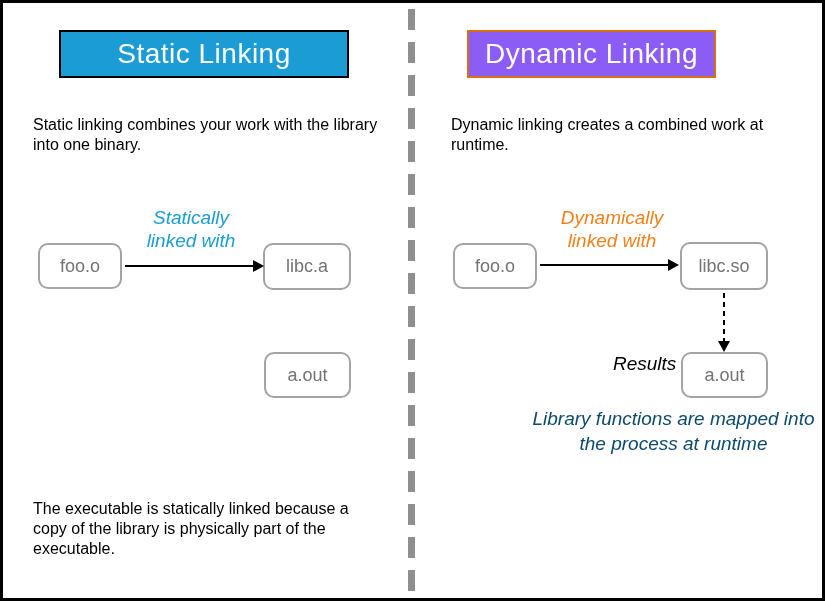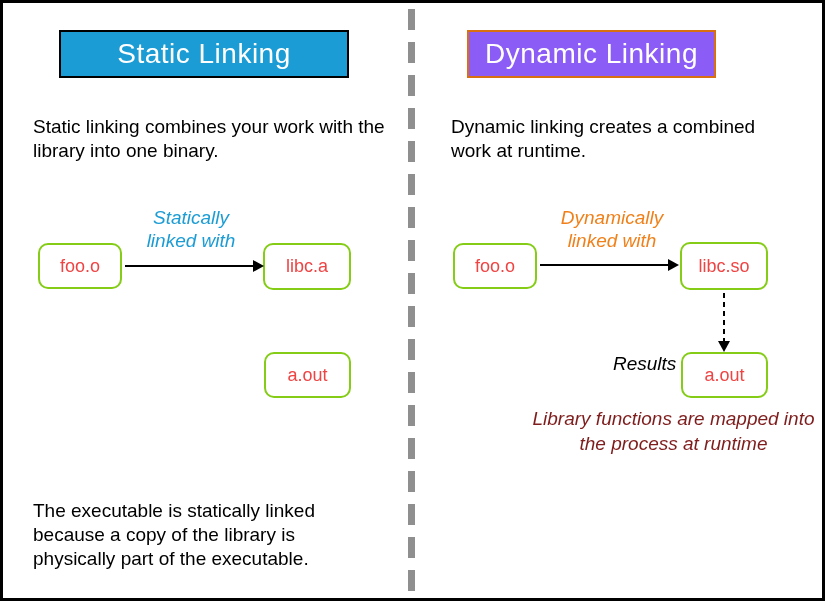--- a/index.html
+++ b/index.html
@@ -30,34 +30,34 @@
     align-items: center;
     justify-content: center;
     color: #ffffff;
     font-size: 28px;
     letter-spacing: 0.5px;
   }
   .header.static  { left: 56px;  width: 290px; background: #1b9cd4; border: 2px solid #000000; }
   .header.dynamic { left: 464px; width: 249px; background: #8b5cf6; border: 2px solid #d86f10; }
   .para {
     position: absolute;
-    font-size: 19px;
+    font-size: 16px;
     line-height: 1.25;
     color: #000000;
   }
   .node {
     position: absolute;
     display: flex;
     align-items: center;
     justify-content: center;
     background: #ffffff;
-    border: 2px solid #84cc16;
+    border: 2px solid #a3a3a3;
     border-radius: 10px;
     font-size: 18px;
-    color: #ef4444;
+    color: #737373;
   }
   .arrow-label {
     position: absolute;
     font-style: italic;
     font-size: 19px;
     line-height: 1.2;
     text-align: center;
   }
   .arrow-label.static  { color: #1b9cd4; }
   .arrow-label.dynamic { color: #f08019; }
@@ -67,21 +67,21 @@
     font-size: 19px;
     color: #000000;
     margin-top: 44px;
   }
   .note {
     position: absolute;
     font-style: italic;
     font-size: 19px;
     line-height: 1.3;
     text-align: center;
-    color: #7f1d1d;
+    color: #0c4a6e;
   }
   svg.arrows {
     position: absolute;
     left: 0; top: 0;
     width: 825px; height: 601px;
     pointer-events: none;
   }
 </style>
 </head>
 <body>

